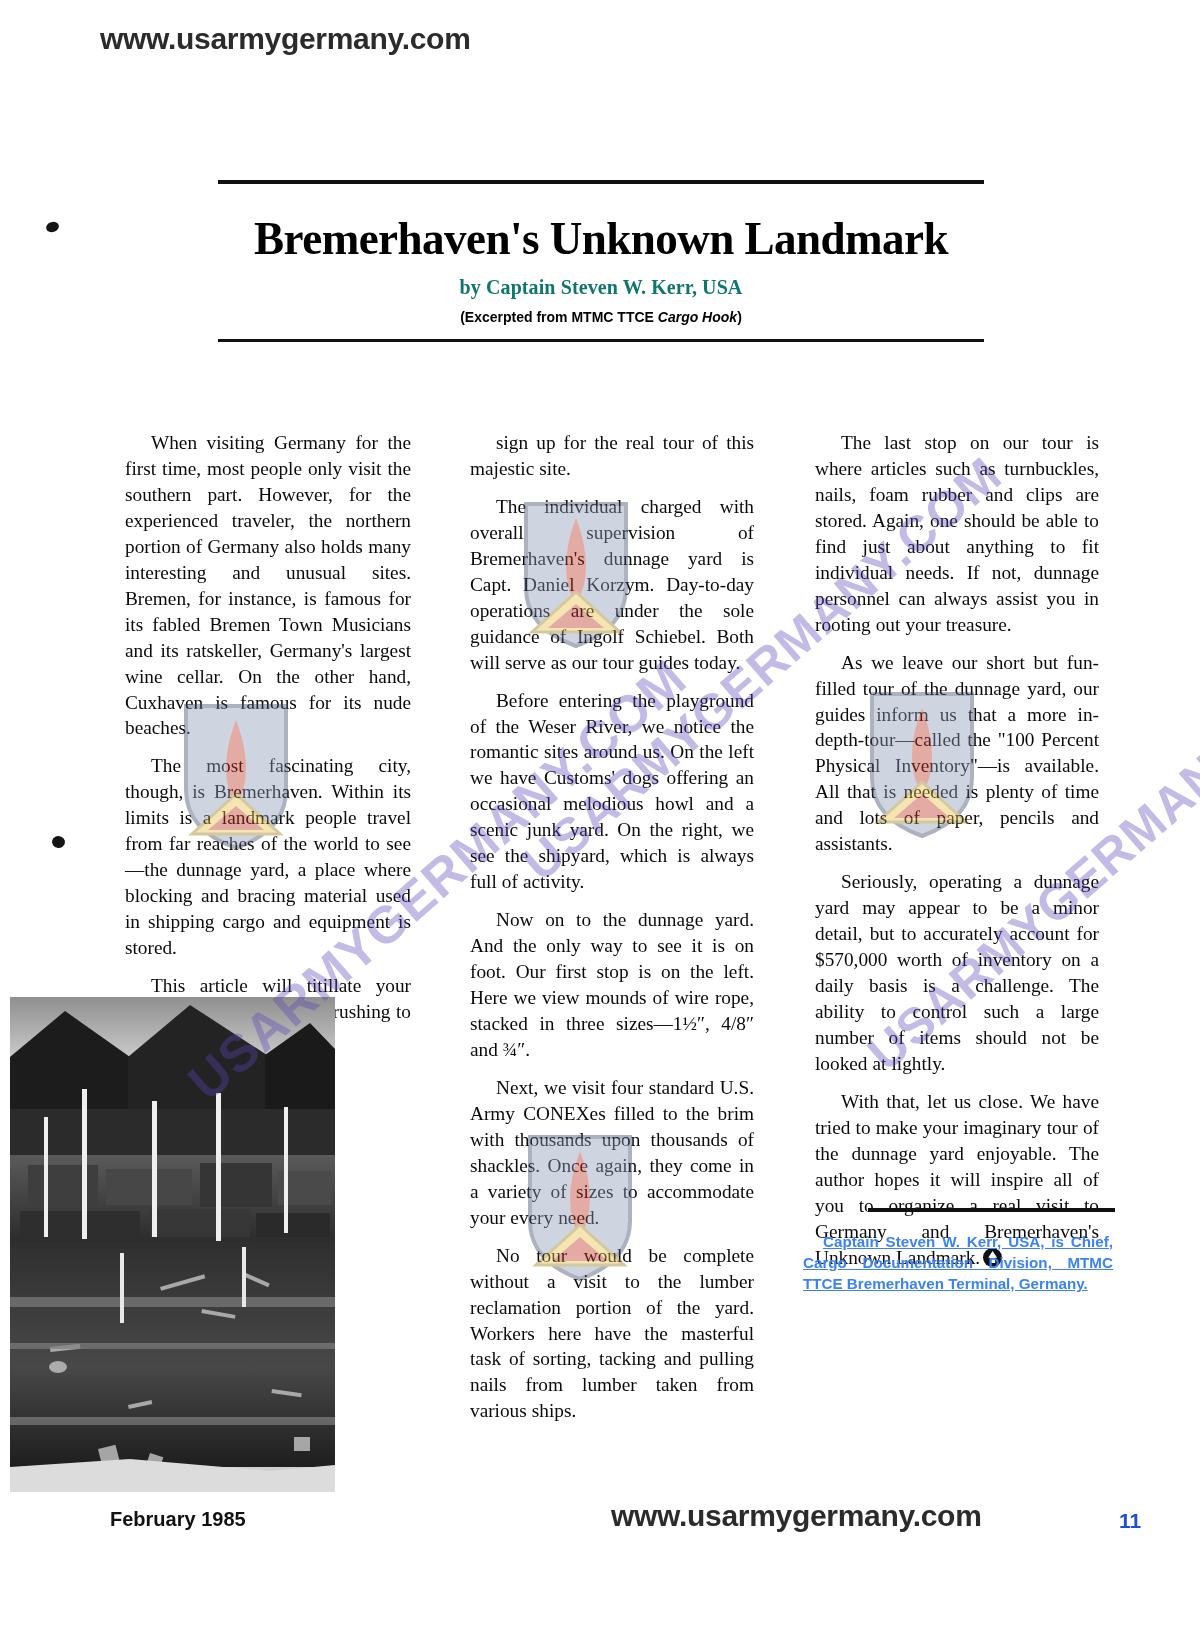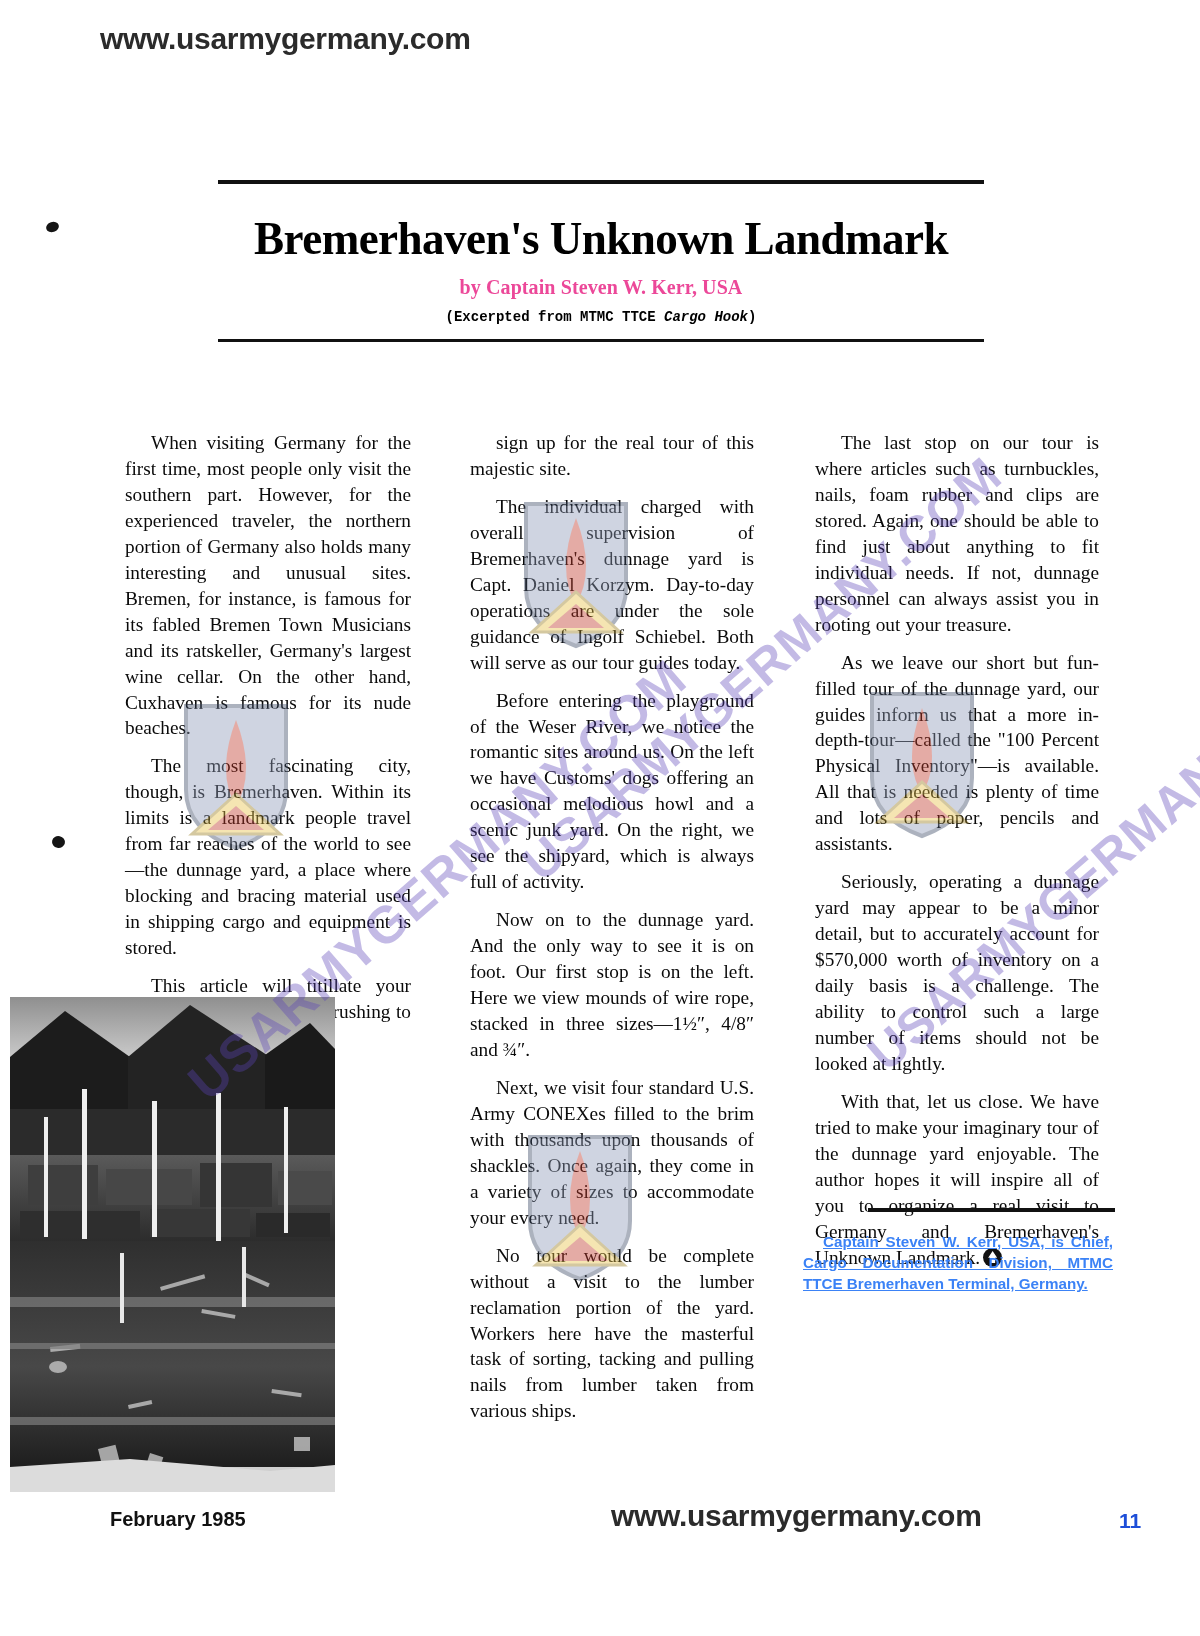--- a/index.html
+++ b/index.html
@@ -54,26 +54,26 @@
     color:#000;
     margin:30px 0 0 0;
     transform:scaleX(0.96);
   }
   .byline{
     text-align:center;
     font-family:"Liberation Serif", serif;
     font-weight:700;
     font-size:20px;
     margin-top:12px;
-    color:#ec4899;
+    color:#0f766e;
     letter-spacing:0.1px;
   }
   .excerpt-note{
     text-align:center;
-    font-family:Liberation Mono, monospace;
+    font-family:Liberation Sans, sans-serif;
     font-weight:700;
     font-size:14px;
     margin-top:10px;
     color:#000;
   }
   .excerpt-note i{font-style:italic;}
 
   
   .col{
     position:absolute;

